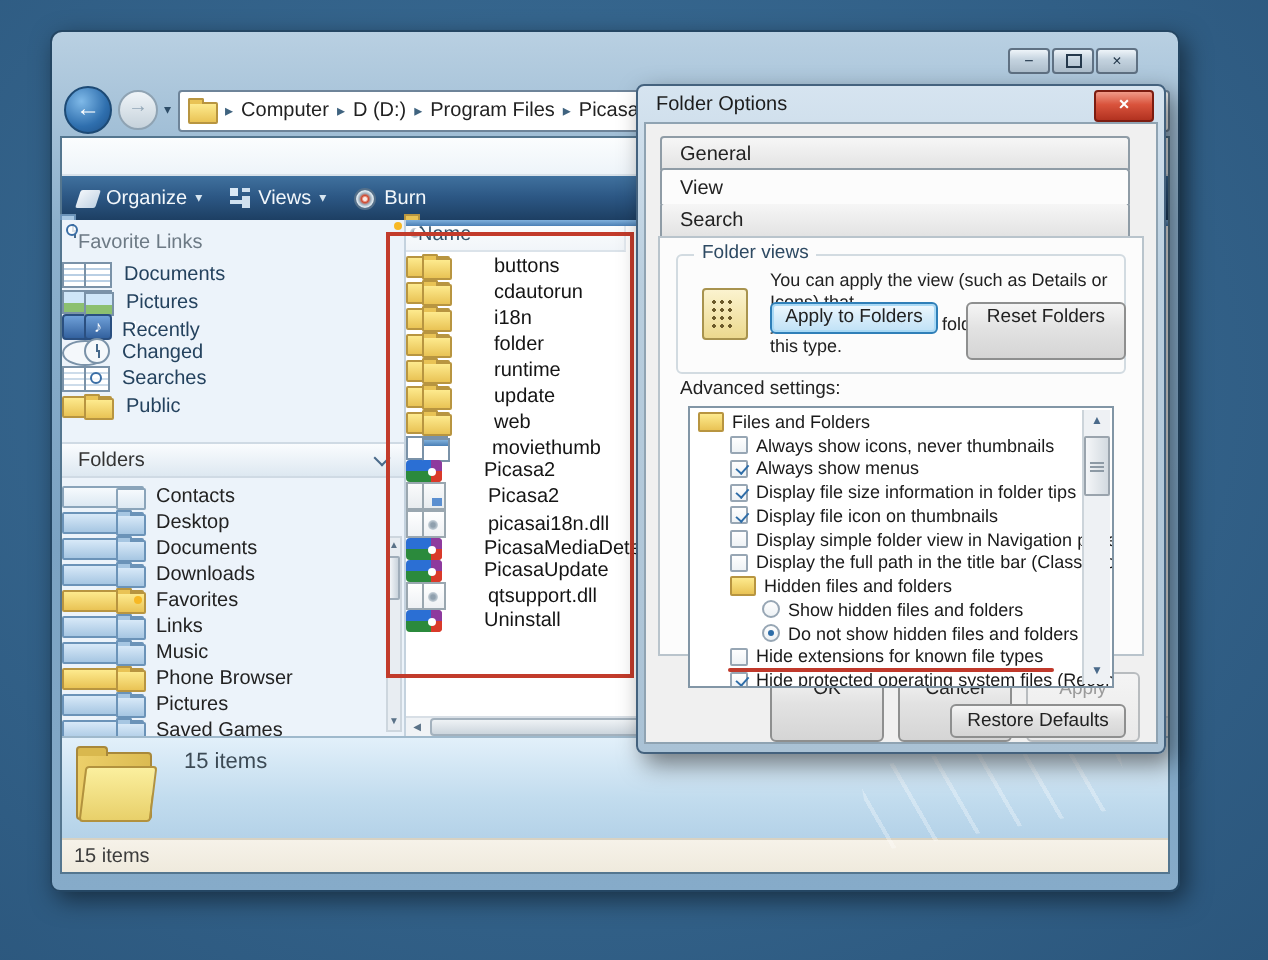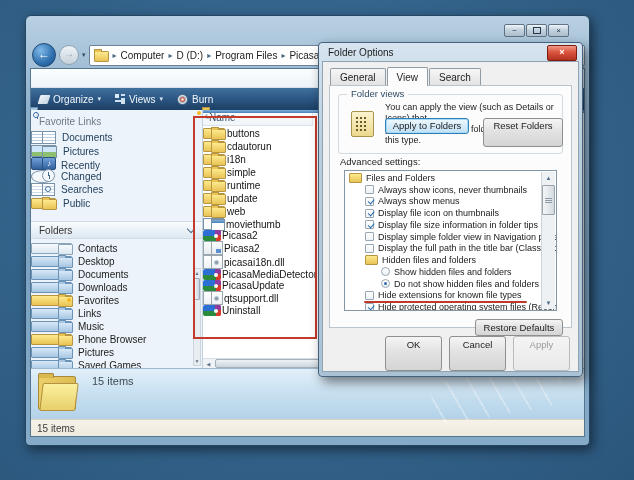--- a/index.html
+++ b/index.html
@@ -54,21 +54,21 @@
   .tree{padding-top:2px;}
   .titem{display:flex;align-items:center;gap:5px;height:13px;padding-left:26px;font-size:10px;color:#222;white-space:nowrap;}
   .treescroll{position:absolute;right:1px;top:158px;bottom:2px;width:8px;background:#e8edf2;border:1px solid #cdd6de;box-sizing:border-box;}
   .treescroll .tsa{position:absolute;left:0;right:0;font-size:5px;color:#5a7288;text-align:center;line-height:8px;}
   .tsa.up{top:0;} .tsa.dn{bottom:0;}
   .tthumb{position:absolute;left:0;right:0;top:9px;height:22px;background:linear-gradient(90deg,#f2f5f8,#c9d3dc);border:1px solid #9fadba;box-sizing:border-box;border-radius:1px;}
   
   .filelist{flex:1;position:relative;background:#fff;min-width:0;}
   .colhdr{height:16px;background:linear-gradient(#fdfefe,#f1f5f9);border-bottom:1px solid #dbe3ea;display:flex;align-items:center;
     padding-left:6px;font-size:10px;color:#33536b;border-right:1px solid #e4eaf0;width:110px;box-sizing:border-box;}
-  .fitem{display:flex;align-items:center;gap:1px;height:13.4px;padding-left:7px;font-size:10px;color:#141414;white-space:nowrap;}
+  .fitem{display:flex;align-items:center;gap:21px;height:13.4px;padding-left:7px;font-size:10px;color:#141414;white-space:nowrap;}
   .fitem:first-of-type{margin-top:3px;}
   .hscroll{position:absolute;left:0;right:0;bottom:0;height:9px;background:#f0f3f6;border-top:1px solid #d8dfe6;display:flex;align-items:center;}
   .hs-btn{width:11px;text-align:center;font-size:5px;color:#5a7288;line-height:8px;}
   .hs-thumb{flex:1;height:7px;margin:0 1px;background:linear-gradient(#eef2f5,#ccd5dd);border:1px solid #a3b1bd;border-radius:2px;}
   
   .details{height:50px;background:linear-gradient(#e2f0fa,#c2dcee 60%,#b4d2e8);border-top:1px solid #9fb9cc;position:relative;}
   .dtext{position:absolute;left:61px;top:6px;font-size:11px;color:#3c4a55;}
   .big-folder{position:absolute;left:7px;top:0px;width:42px;height:44px;}
   .bf-back{position:absolute;left:0;top:7px;width:36px;height:32px;background:linear-gradient(100deg,#edd06a,#d9b84e);border:1px solid #a8883a;border-radius:2px;}
   .bf-back::before{content:"";position:absolute;top:-4px;left:-1px;width:14px;height:4px;background:#d9b84e;border:1px solid #a8883a;border-bottom:none;border-radius:2px 2px 0 0;}
@@ -109,21 +109,21 @@
   
   #red-rect{left:193px;top:116px;width:120px;height:219px;border:2px solid #c23b2b;z-index:5;}
 
   
   #dialog{left:318px;top:42px;width:265px;height:335px;z-index:10;border:1px solid #44627e;border-radius:4px;
     background:linear-gradient(#d6e4f0,#b9cede 30%,#aac2d5);box-shadow:4px 5px 12px rgba(0,0,0,.5);box-sizing:border-box;padding:0 3px 3px 3px;}
   .dtitle{height:18px;display:flex;align-items:center;padding-left:6px;font-size:10px;color:#1c1c1c;position:relative;}
   .dclose{position:absolute;right:2px;top:2px;width:28px;height:14px;border:1px solid #7c1а10;border:1px solid #7c1c10;border-radius:2px;
     background:linear-gradient(#f09a88,#d9533c 45%,#b23220);color:#fff;font-size:9px;line-height:13px;text-align:center;font-weight:bold;}
   .dbody{height:311px;background:#f0f0f0;border:1px solid #8fa3b2;box-sizing:border-box;display:flex;flex-direction:column;}
-  .tabs{display:flex;padding:6px 12px 0 7px;position:relative;z-index:2;}
+  .tabs{display:flex;padding:6px 12px 0 7px;position:relative;z-index:2;flex-direction:column;}
   .tab{font-size:10px;padding:3px 9px 2px;border:1px solid #8f9ca6;border-bottom:none;border-radius:2px 2px 0 0;margin-right:1px;
     background:linear-gradient(#f6f6f6,#e3e3e3);color:#222;}
   .tab.active{background:#fcfcfc;padding-top:4px;margin-top:-2px;position:relative;top:1px;}
   .tabpage{margin:0 6px;height:256px;background:#fcfcfc;border:1px solid #b9c4cc;position:relative;z-index:1;box-sizing:border-box;}
   .groupbox{position:absolute;left:8px;top:8px;right:8px;height:58px;border:1px solid #d2dbe1;border-radius:3px;}
   .grouplabel{position:absolute;top:-7px;left:8px;background:#fcfcfc;padding:0 4px;font-size:9.5px;color:#2e4a63;}
   .gb-icon{position:absolute;left:12px;top:16px;width:21px;height:24px;background:linear-gradient(#fbf3cf,#ecd98e);border:1px solid #a8934e;border-radius:2px;}
   .gb-icon::after{content:"";position:absolute;left:3px;top:4px;width:13px;height:15px;
     background:radial-gradient(#6b5a2a 0.8px,transparent 1px);background-size:4px 4px;}
   .gb-desc{position:absolute;left:46px;top:7px;font-size:9px;line-height:11px;color:#222;}
@@ -312,21 +312,21 @@
             <div class="fitem icon-folder">
               <span class="ic fi icon-folder"></span>
               <span>cdautorun</span>
             </div>
             <div class="fitem icon-folder">
               <span class="ic fi icon-folder"></span>
               <span>i18n</span>
             </div>
             <div class="fitem icon-folder">
               <span class="ic fi icon-folder"></span>
-              <span>simple</span>
+              <span>folder</span>
             </div>
             <div class="fitem icon-folder">
               <span class="ic fi icon-folder"></span>
               <span>runtime</span>
             </div>
             <div class="fitem icon-folder">
               <span class="ic fi icon-folder"></span>
               <span>update</span>
             </div>
             <div class="fitem icon-folder">
@@ -421,25 +421,25 @@
               <div class="lrow cb ind1">
                 <span class="ctrl"></span>
                 <span class="lbl">Always show icons, never thumbnails</span>
               </div>
               <div class="lrow cb on ind1">
                 <span class="ctrl"></span>
                 <span class="lbl">Always show menus</span>
               </div>
               <div class="lrow cb on ind1">
                 <span class="ctrl"></span>
+                <span class="lbl">Display file size information in folder tips</span>
+              </div>
+              <div class="lrow cb on ind1">
+                <span class="ctrl"></span>
                 <span class="lbl">Display file icon on thumbnails</span>
-              </div>
-              <div class="lrow cb on ind1">
-                <span class="ctrl"></span>
-                <span class="lbl">Display file size information in folder tips</span>
               </div>
               <div class="lrow cb ind1">
                 <span class="ctrl"></span>
                 <span class="lbl">Display simple folder view in Navigation pane</span>
               </div>
               <div class="lrow cb ind1">
                 <span class="ctrl"></span>
                 <span class="lbl">Display the full path in the title bar (Classic folders only)</span>
               </div>
               <div class="lrow grp ind1">

